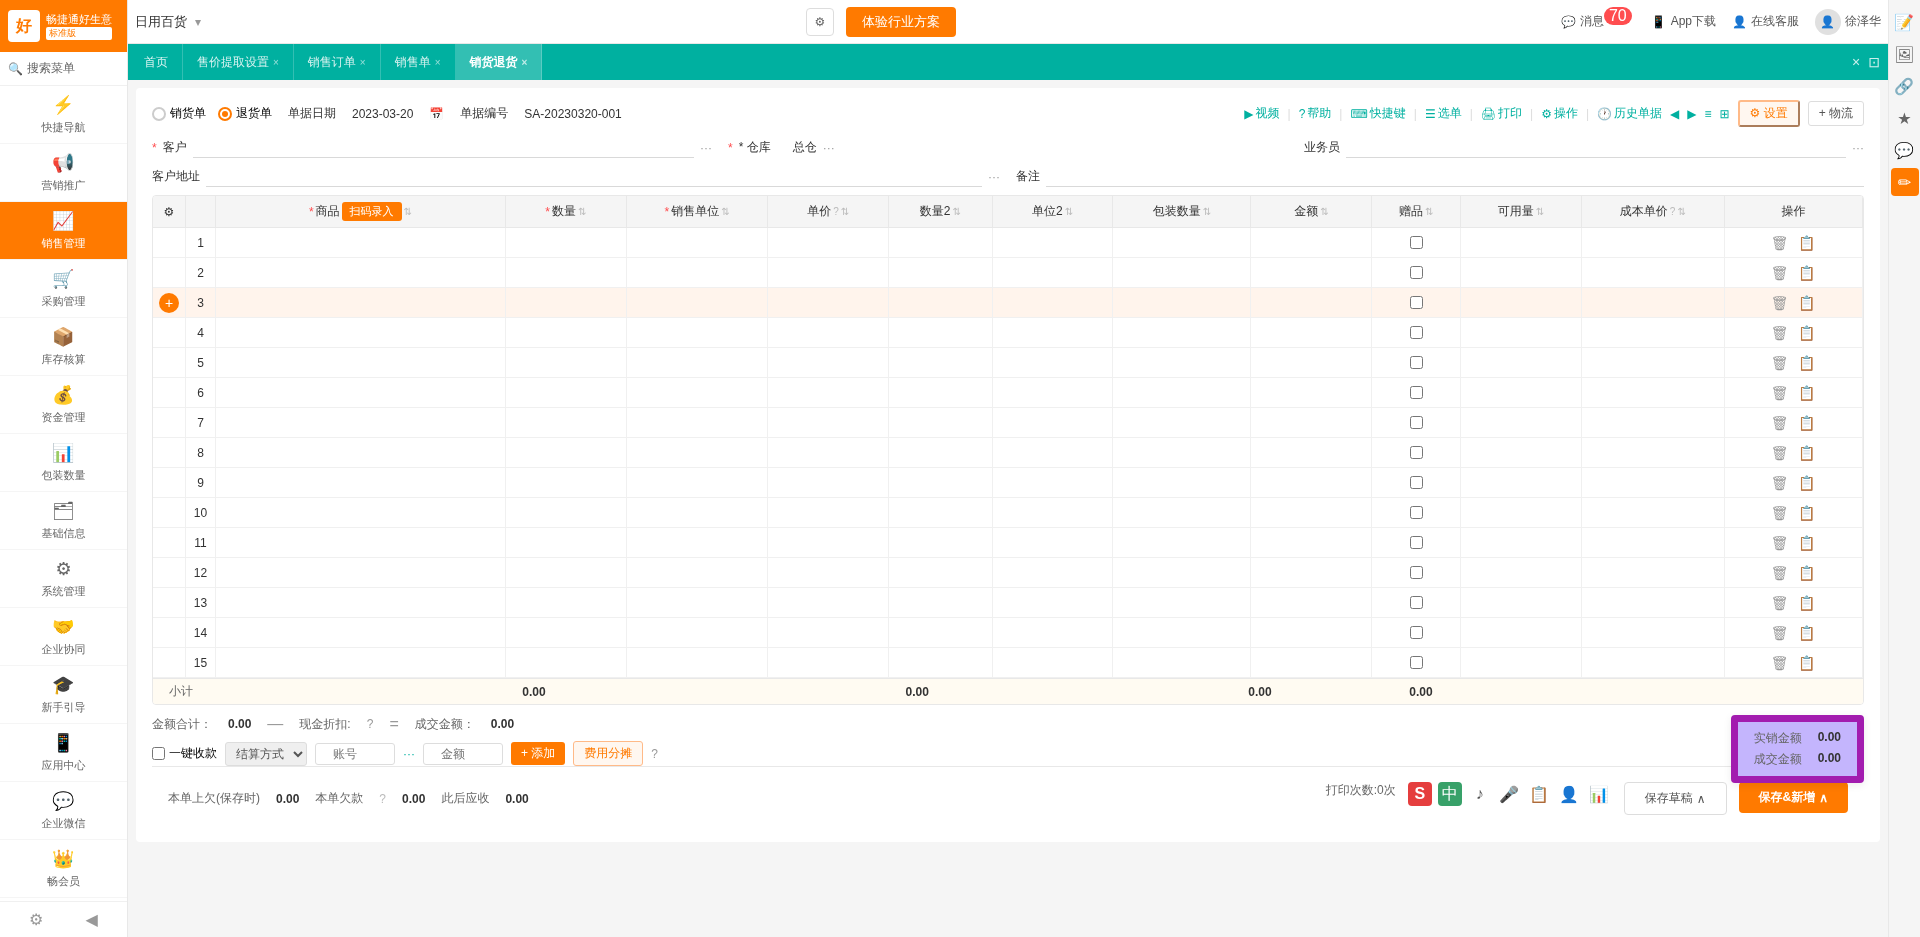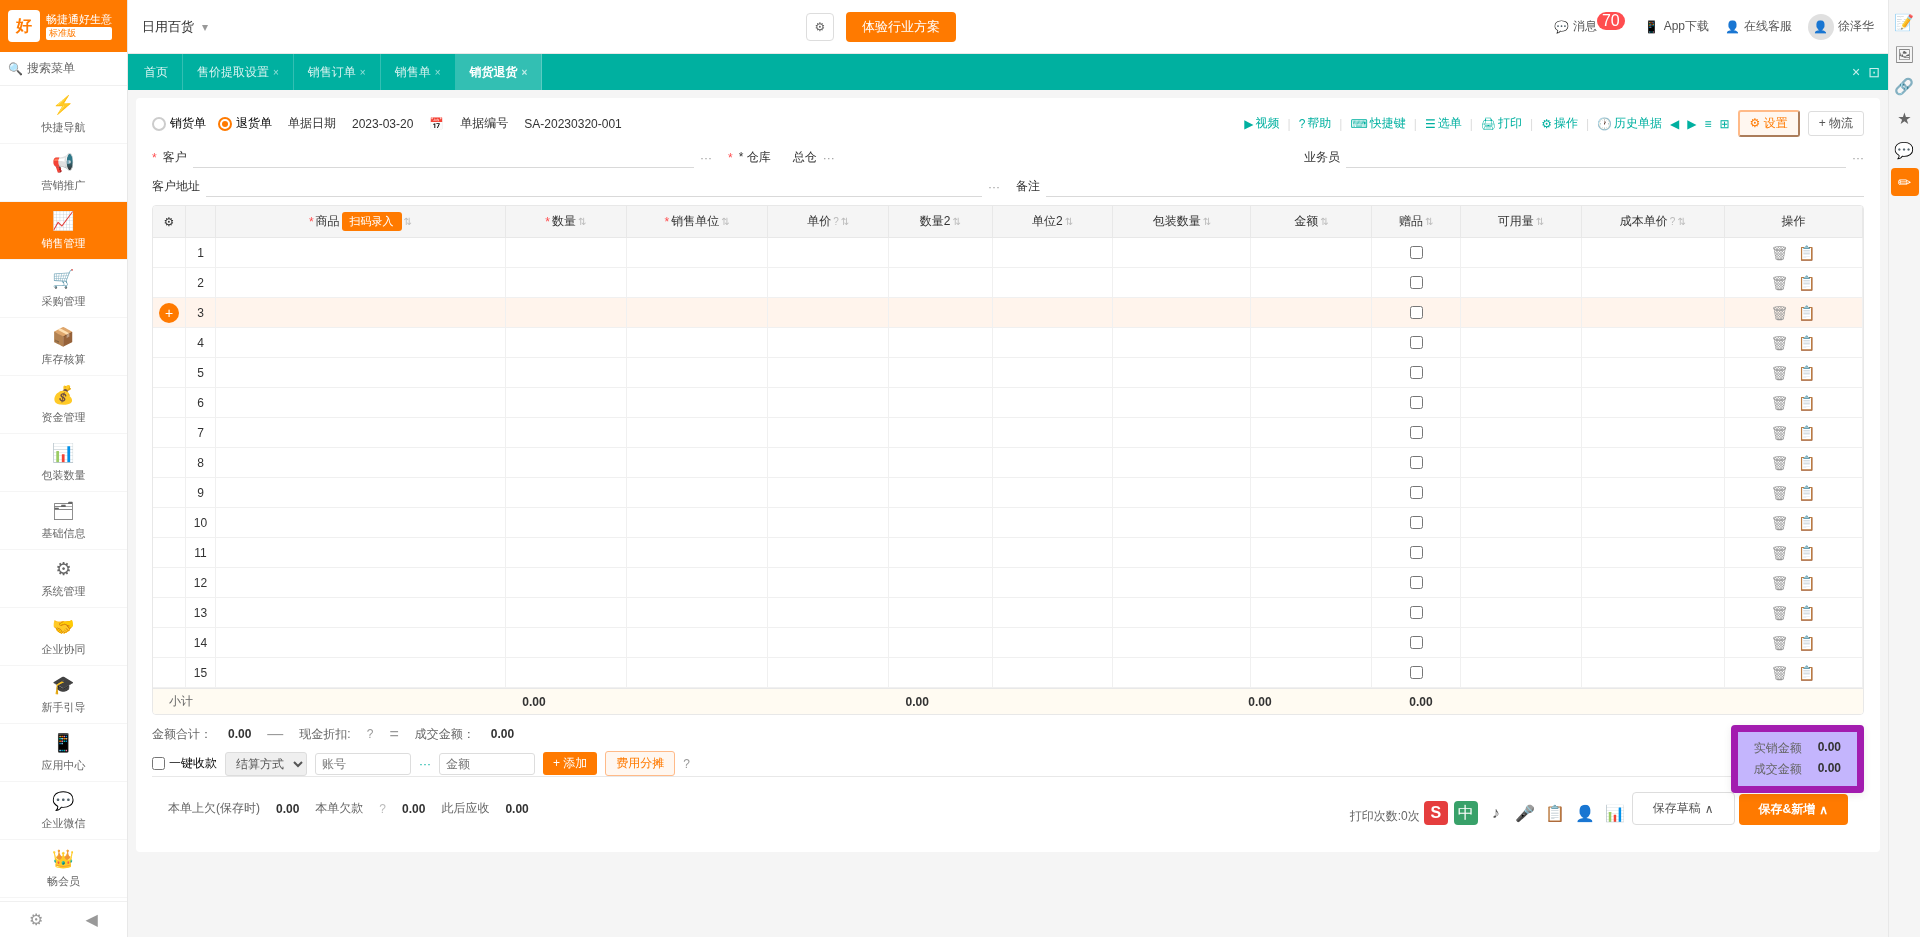--- a/index.html
+++ b/index.html
@@ -15,21 +15,21 @@
     .sidebar-nav-item { display: flex; flex-direction: column; align-items: center; padding: 8px 4px; cursor: pointer; color: #666; border-bottom: 1px solid #f5f5f5; gap: 4px; min-height: 54px; justify-content: center; }
     .sidebar-nav-item.active { background: #ff7a00; color: #fff; }
     .nav-icon { font-size: 18px; }
     .nav-label { font-size: 11px; text-align: center; }
     .sidebar-bottom { margin-top: auto; display: flex; align-items: center; padding: 8px; border-top: 1px solid #f0f0f0; justify-content: space-around; }
 
     
     .main { flex: 1; display: flex; flex-direction: column; overflow: hidden; }
 
     
-    .topbar { height: 54px; background: #fff; display: flex; align-items: center; padding: 0 14px; border-bottom: 1px solid #e8e8e8; justify-content: space-between; }
+    .topbar { height: 44px; background: #fff; display: flex; align-items: center; padding: 0 7px; border-bottom: 1px solid #e8e8e8; justify-content: space-between; }
     .topbar-left { display: flex; align-items: center; gap: 8px; color: #333; }
     .topbar-actions { display: flex; align-items: center; gap: 12px; }
     .gear-btn { width: 28px; height: 28px; display: flex; align-items: center; justify-content: center; border: 1px solid #ddd; border-radius: 4px; cursor: pointer; color: #666; background: #fff; }
     .trial-btn { background: #ff7a00; color: #fff; border: none; padding: 6px 16px; border-radius: 4px; cursor: pointer; font-size: 13px; }
     .topbar-right { display: flex; align-items: center; gap: 16px; }
     .topbar-right-item { display: flex; align-items: center; gap: 4px; color: #555; cursor: pointer; font-size: 12px; }
     .badge { background: #ff4d4f; color: #fff; border-radius: 10px; padding: 0 5px; font-size: 16px; min-width: 16px; text-align: center; position: relative; top: -6px; left: -4px; }
     .user-avatar { width: 26px; height: 26px; background: #e0e0e0; border-radius: 50%; display: flex; align-items: center; justify-content: center; color: #666; font-size: 12px; }
 
     
@@ -91,29 +91,29 @@
     .amount-row { display: flex; align-items: center; gap: 16px; flex-wrap: wrap; margin-bottom: 8px; }
     .amount-label { color: #666; }
     .amount-value { color: #333; font-weight: bold; }
     .amount-sep { color: #999; font-size: 16px; }
     .equal-sign { color: #999; font-size: 16px; }
     .discount-label { color: #666; }
     .discount-help { color: #999; cursor: pointer; }
     .payment-row { display: flex; align-items: center; gap: 8px; flex-wrap: wrap; }
     .one-click-checkbox { display: flex; align-items: center; gap: 4px; cursor: pointer; }
     .payment-select { border: 1px solid #ddd; padding: 3px 6px; border-radius: 3px; color: #555; }
-    .payment-input { border: 1px solid #ddd; padding: 3px 6px; border-radius: 3px; width: 96px; }
+    .payment-input { border: 1px solid #ddd; padding: 3px 17px; border-radius: 3px; width: 80px; }
     .add-btn-orange { background: #ff7a00; color: #fff; border: none; padding: 3px 10px; border-radius: 3px; cursor: pointer; }
     .fee-split-btn { background: #fff7f0; border: 1px solid #ffba88; color: #ff7a00; padding: 3px 10px; border-radius: 3px; cursor: pointer; }
     .help-icon { color: #999; cursor: pointer; }
 
     
     .status-bar { display: flex; align-items: center; justify-content: space-between; border-top: 1px solid #e8e8e8; padding: 15px 16px; background: #fff; }
     .status-left { display: flex; gap: 16px; align-items: center; color: #666; }
-    .status-right { display: flex; align-items: flex-end; gap: 4px; }
+    .status-right { display: flex; align-items: flex-start; gap: 12px; }
     .print-count { color: #666; }
     .tool-icons { display: flex; gap: 6px; align-items: center; }
     .tool-icon { width: 24px; height: 24px; display: flex; align-items: center; justify-content: center; cursor: pointer; color: #555; font-size: 16px; }
     .save-draft-btn { background: #fff; border: 1px solid #ddd; color: #555; padding: 7px 20px; border-radius: 4px; cursor: pointer; font-size: 13px; display: flex; align-items: center; gap: 4px; }
     .save-new-btn { background: #ff7a00; color: #fff; border: none; padding: 7px 20px; border-radius: 4px; cursor: pointer; font-size: 13px; font-weight: bold; display: flex; align-items: center; gap: 4px; }
     .summary-row { display: flex; justify-content: space-between; gap: 16px; padding: 2px 0; color: #555; }
     .summary-value { color: #333; font-weight: bold; }
 
     
     .right-panel { width: 32px; background: #f5f5f5; border-left: 1px solid #e8e8e8; display: flex; flex-direction: column; align-items: center; padding: 8px 0; gap: 4px; }

